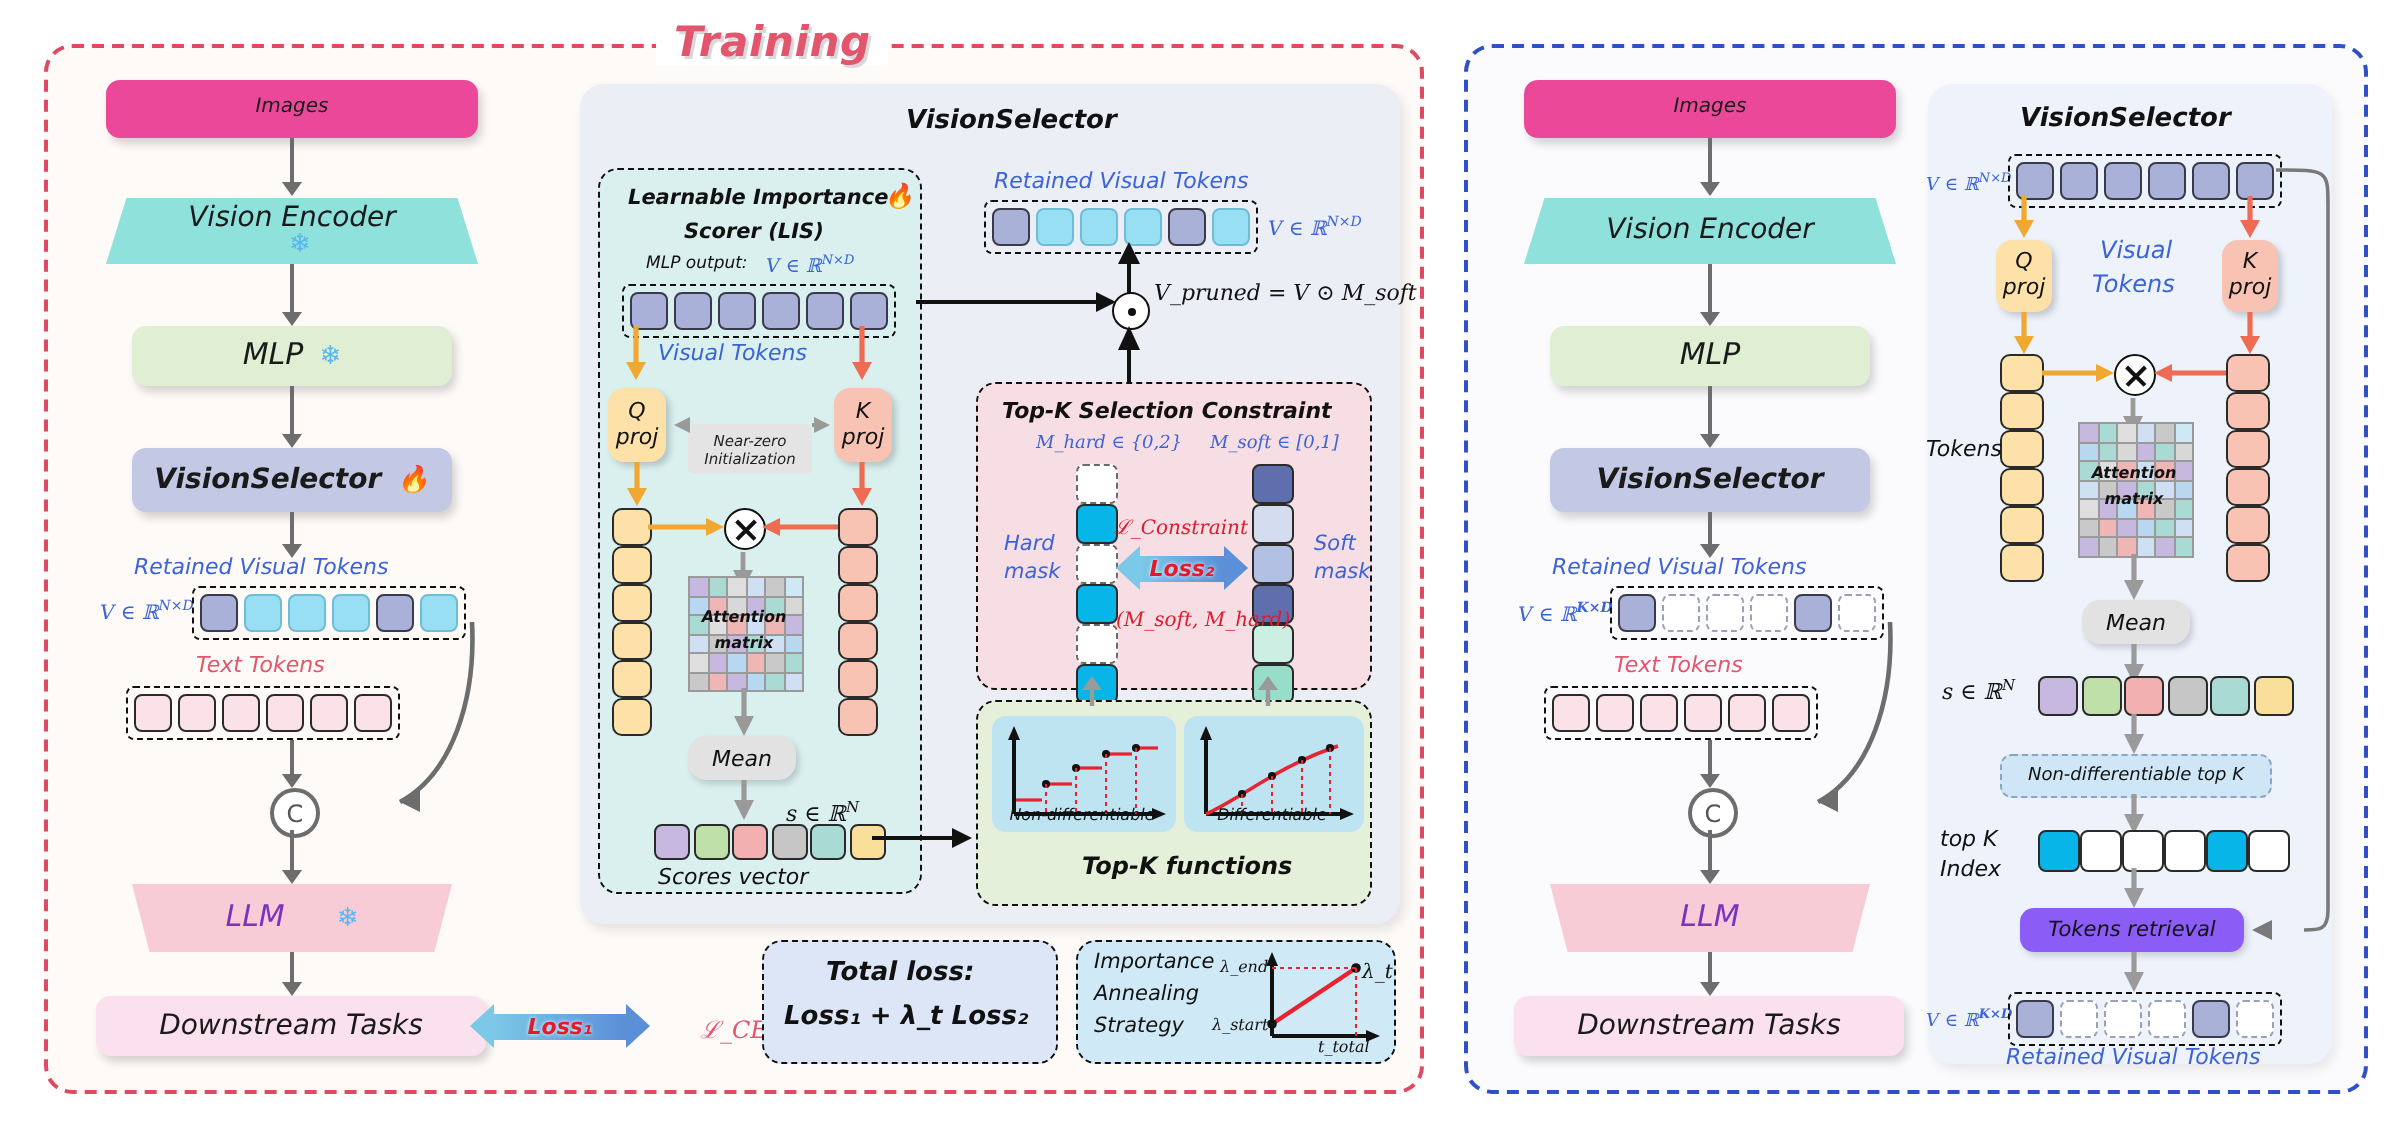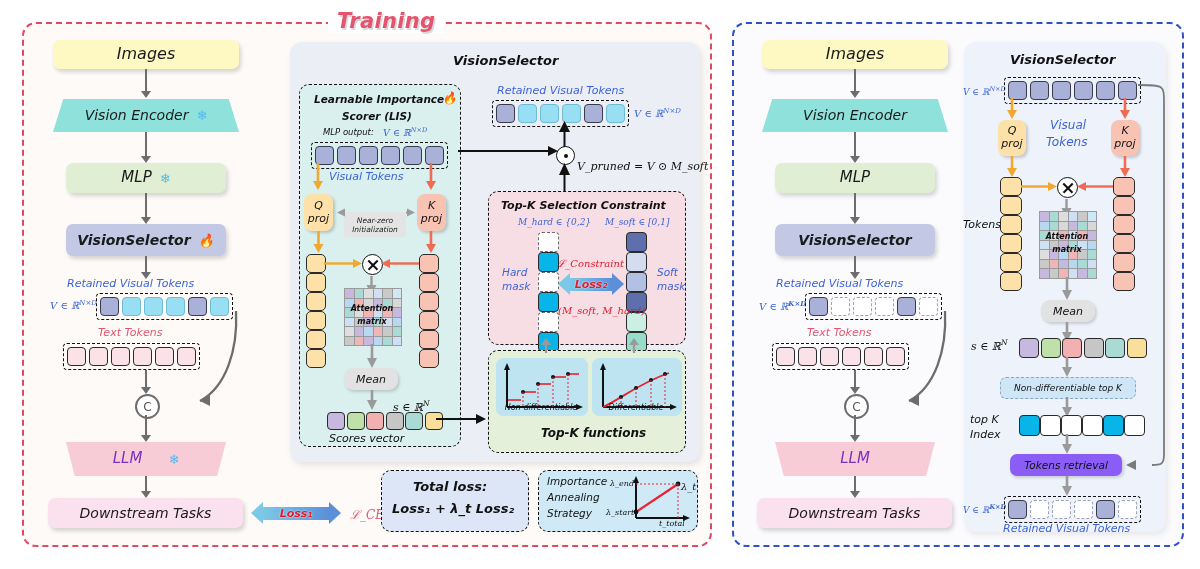--- a/index.html
+++ b/index.html
@@ -22,28 +22,29 @@
   .title-infer{color:#3b63d8;font-size:21px;text-shadow:1.5px 1.5px 0 #d9d9dd;}
 
   
   .flowbox{
     display:flex;align-items:center;justify-content:center;
     font-style:italic;font-family:"DejaVu Sans",sans-serif;
     color:#1a1a1a;border-radius:7px;
     box-shadow:2px 3px 4px rgba(0,0,0,.16);
     text-align:center;line-height:1.05;
   }
-  .bx-images{background:#fef9c3;font-size:16px;}
+  .bx-images{background:#ec4899;font-size:10px;}
   .bx-mlp{background:#e0efd3;font-size:15px;}
   .bx-vs{background:#c3c9e4;font-size:14px;font-weight:bold;}
   .trapez{
     background:#8fe1dc;font-size:14px;
     clip-path:polygon(5.5% 0,94.5% 0,100% 100%,0 100%);
     border-radius:0;box-shadow:none;
     filter:drop-shadow(2px 3px 3px rgba(0,0,0,.18));
+    flex-direction:column;
   }
   .trapez-llm{
     background:#f8ccd7;font-size:15px;color:#7b32c0;
     clip-path:polygon(0 0,100% 0,94.5% 100%,5.5% 100%);
     border-radius:0;box-shadow:none;
     filter:drop-shadow(2px 3px 3px rgba(0,0,0,.18));
   }
   .bx-down{background:#fbe0ee;font-size:14px;}
 
   .emoji{font-size:13px;margin-left:8px;line-height:1;}
@@ -224,21 +225,21 @@
   <div class="vline abs" style="left:145px;top:415px;height:22px;"></div>
   <div class="arrowdown abs" style="left:141px;top:435px;"></div>
   <div class="abs flowbox trapez-llm" style="left:66px;top:442px;width:160px;height:34px;">
     <span>LLM</span>
     <span class="emoji snow" style="margin-left:26px;">❄</span>
   </div>
   <div class="vline abs" style="left:145px;top:476px;height:17px;"></div>
   <div class="arrowdown abs" style="left:141px;top:491px;"></div>
   <div class="abs flowbox bx-down" style="left:48px;top:498px;width:195px;height:30px;">Downstream Tasks</div>
 
-  <div class="dblarrow" style="left:250px;top:501px;width:92px;height:24px;">
+  <div class="dblarrow" style="left:234px;top:501px;width:92px;height:24px;">
     <div class="lhead"></div>
     <div class="bar" style="width:66px;"></div>
     <div class="rhead"></div>
     <div class="txt">Loss₁</div>
   </div>
   <div class="lbl" style="left:350px;top:506px;font-size:12px;color:#e2556d;font-family:'DejaVu Serif',serif;">ℒ_CE</div>
 
   <div class="abs card card-vs" style="left:290px;top:42px;width:410px;height:420px;"></div>
   <div class="lbl lbl-dark" style="left:453px;top:53px;font-size:13px;font-weight:bold;">VisionSelector</div>
 
@@ -397,21 +398,21 @@
     <div class="tok blue"></div>
     <div class="tok blue"></div>
     <div class="tok slate"></div>
     <div class="tok blue"></div>
   </div>
   <div class="lbl math" style="left:634px;top:107px;font-size:10px;">
     <span>V ∈ ℝ</span><sup style="font-size:7px">N×D</sup>
   </div>
 
   <div class="circDot" style="left:556px;top:146px;"></div>
-  <div class="lbl" style="left:577px;top:160px;font-size:11px;color:#111;font-family:'DejaVu Serif',serif;">V_pruned = V ⊙ M_soft</div>
+  <div class="lbl" style="left:577px;top:140px;font-size:11px;color:#111;font-family:'DejaVu Serif',serif;">V_pruned = V ⊙ M_soft</div>
   <svg class="abs" style="left:556px;top:121px;width:18px;height:28px;">
     <line x1="8.5" y1="26" x2="8.5" y2="10" stroke="#111" stroke-width="2"></line>
     <polygon points="8.5,0 3,11 14,11" fill="#111"></polygon>
   </svg>
   <svg class="abs" style="left:556px;top:163px;width:18px;height:32px;">
     <line x1="8.5" y1="32" x2="8.5" y2="12" stroke="#111" stroke-width="2"></line>
     <polygon points="8.5,0 3,12 14,12" fill="#111"></polygon>
   </svg>
 
   <div class="abs card-topk" style="left:488px;top:191px;width:198px;height:154px;"></div>

